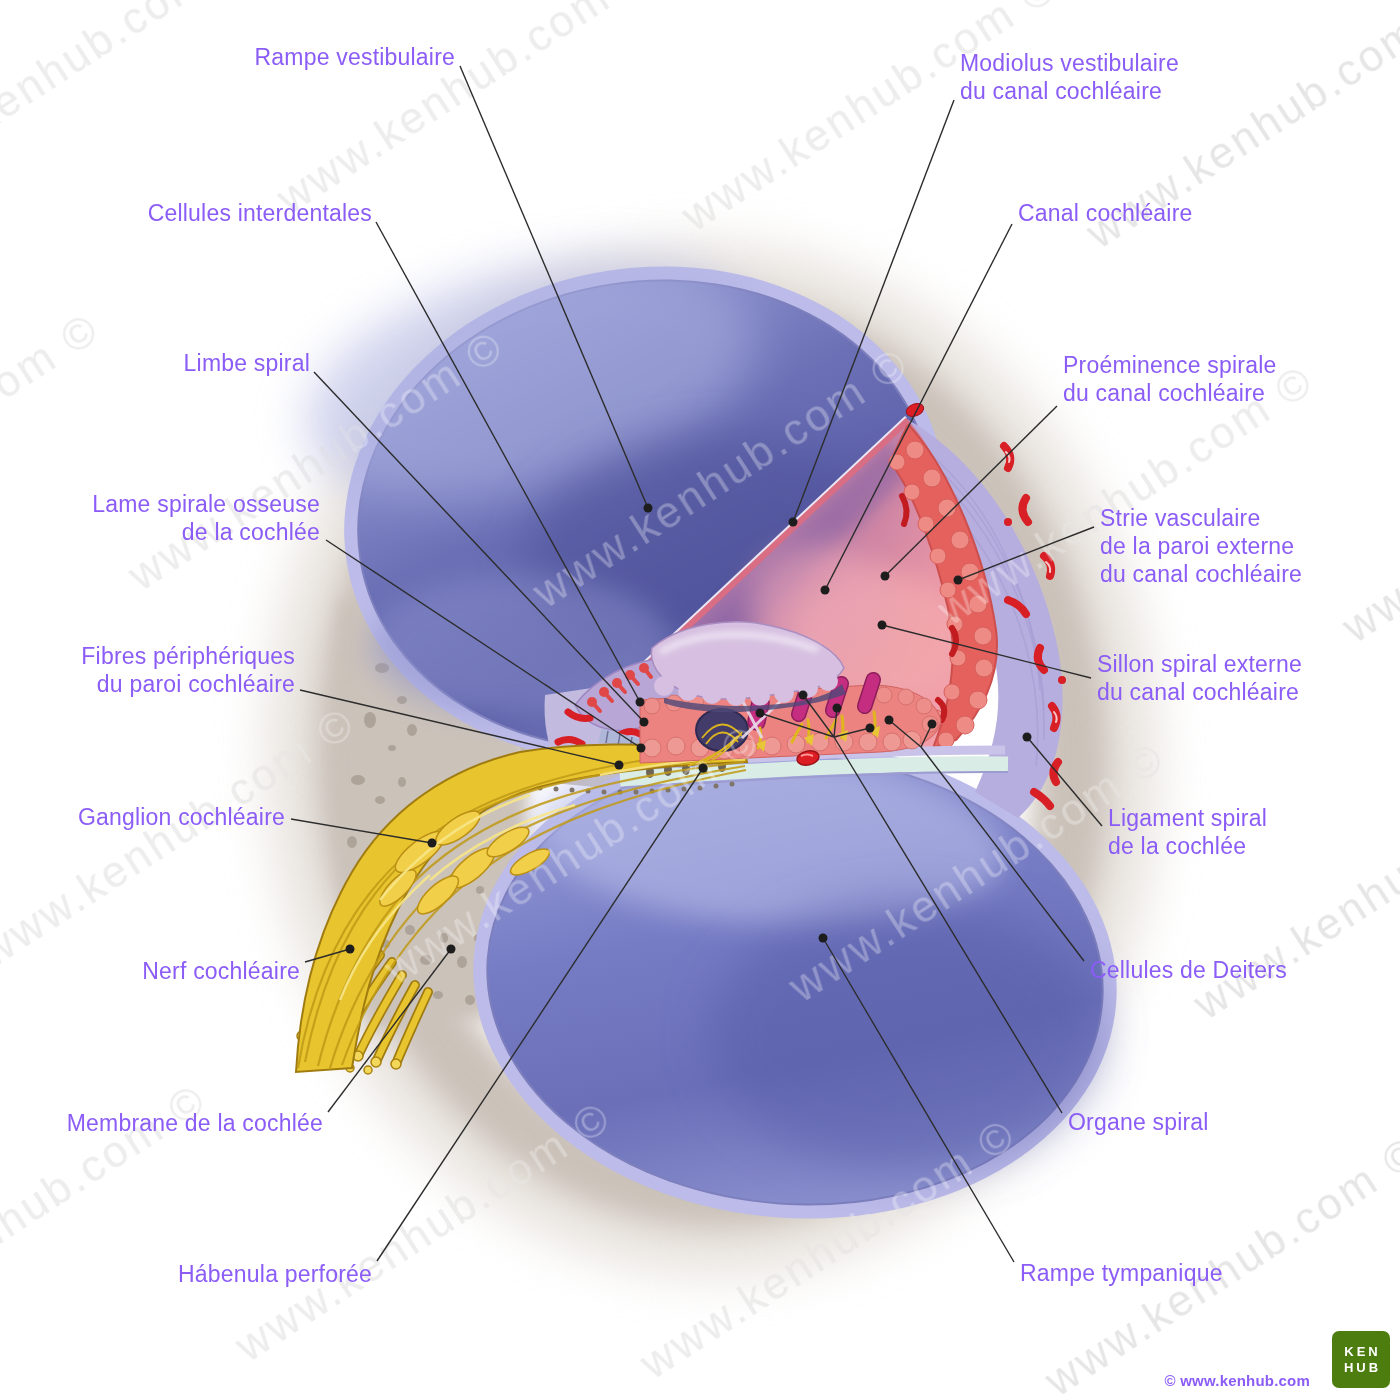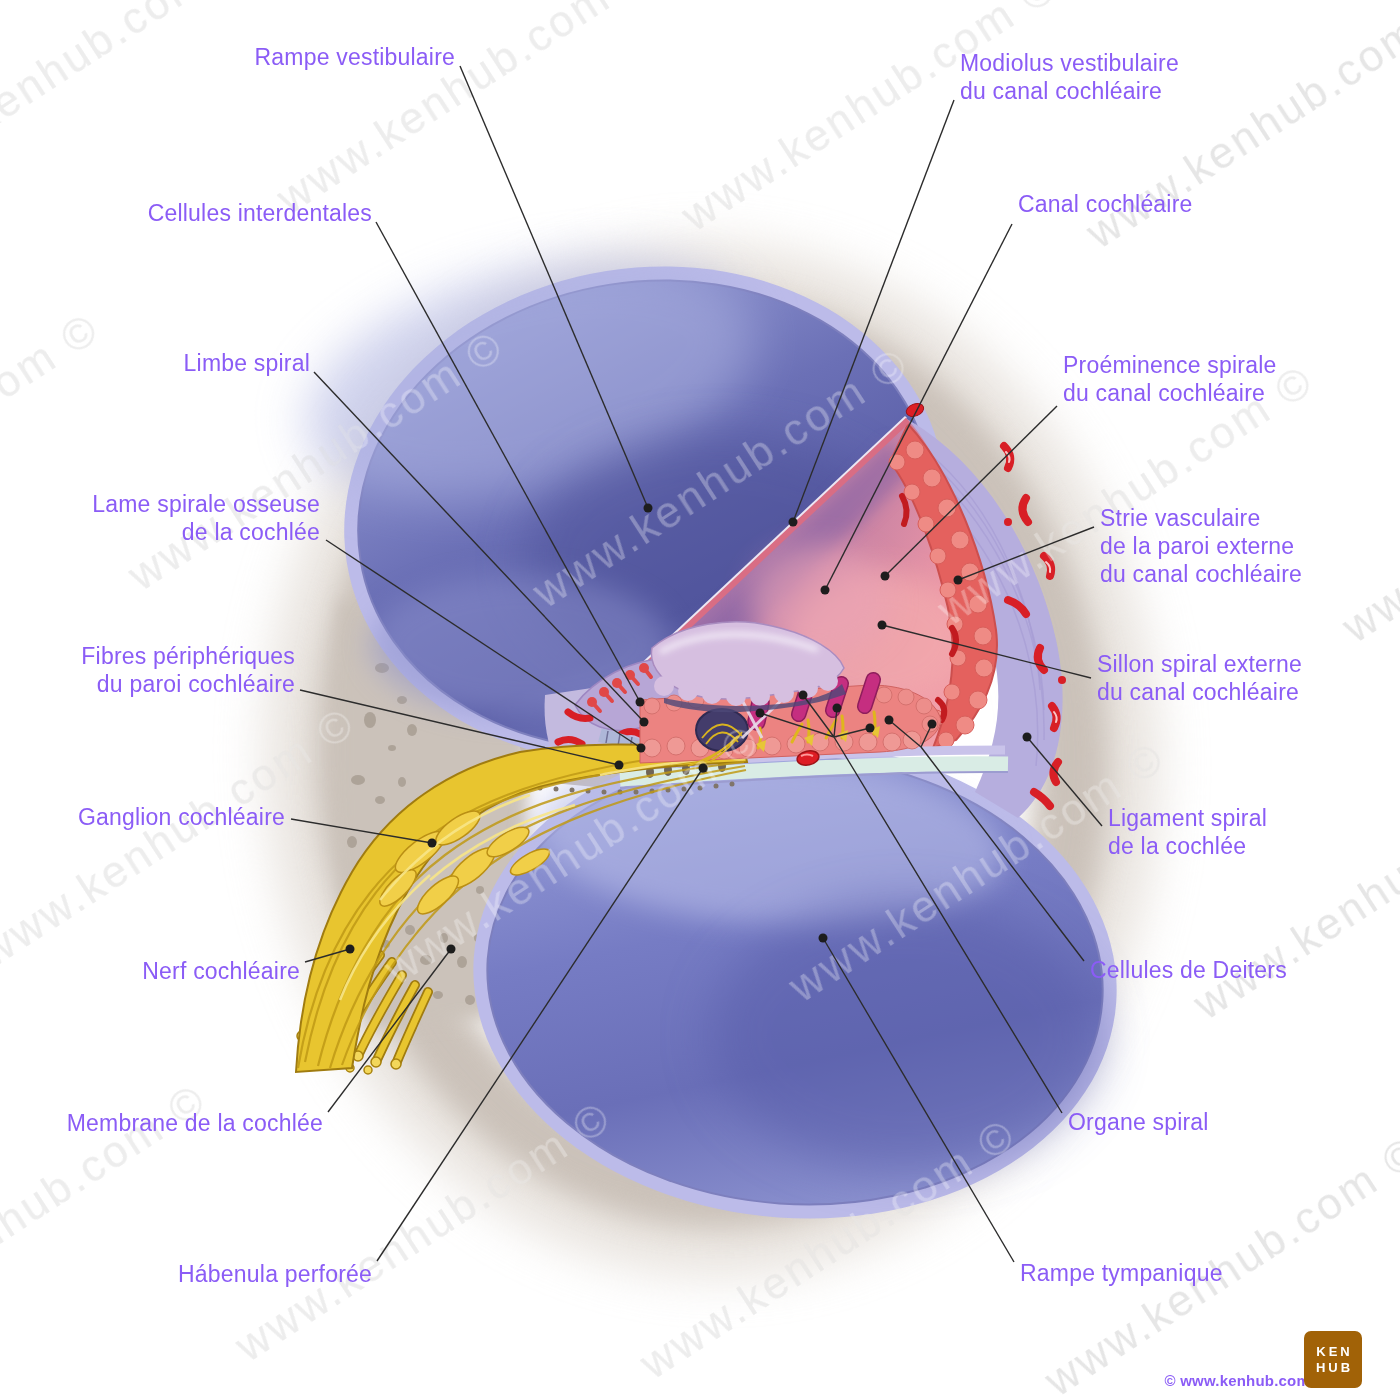--- a/index.html
+++ b/index.html
@@ -2,22 +2,22 @@
 <html><head>
 <meta charset="utf-8">
 <style>
   html,body{margin:0;padding:0;background:#fff;}
   body{width:1400px;height:1400px;position:relative;overflow:hidden;
        font-family:"Liberation Sans","DejaVu Sans",sans-serif;}
   #art{position:absolute;left:0;top:0;}
   .lbl{position:absolute;font-size:23px;line-height:28px;color:#8b5cf6;
        letter-spacing:.2px;white-space:nowrap;}
   .lbl.ra{text-align:right;}
-  #logo{position:absolute;left:1304px;top:1331px;width:58px;height:57px;
-        background:#a16207;border-radius:7px;display:flex;flex-direction:column;
+  #logo{position:absolute;left:1332px;top:1331px;width:58px;height:57px;
+        background:#4d7c0f;border-radius:7px;display:flex;flex-direction:column;
         align-items:center;justify-content:center;}
   #logo div{color:#fff;font-size:13px;font-weight:bold;letter-spacing:3px;
         line-height:16px;text-indent:3px;}
   #copyright{position:absolute;right:90px;top:1372px;font-size:15px;
         font-weight:bold;color:#8b5cf6;letter-spacing:.2px;}
 </style>
 </head>
 <body>
 
 <svg id="art" width="1400" height="1400" viewBox="0 0 1400 1400">
@@ -533,21 +533,21 @@
     <div>Membrane de la cochlée</div>
   </div>
 <div class="lbl ra" style="right:1028px;top:1260px">
     <div>Hábenula perforée</div>
   </div>
 
 <div class="lbl" style="left:960px;top:49px">
     <div>Modiolus vestibulaire</div>
     <div>du canal cochléaire</div>
   </div>
-<div class="lbl" style="left:1018px;top:190px">
+<div class="lbl" style="left:1018px;top:199px">
     <div>Canal cochléaire</div>
   </div>
 <div class="lbl" style="left:1063px;top:351px">
     <div>Proéminence spirale</div>
     <div>du canal cochléaire</div>
   </div>
 <div class="lbl" style="left:1100px;top:504px">
     <div>Strie vasculaire</div>
     <div>de la paroi externe</div>
     <div>du canal cochléaire</div>

